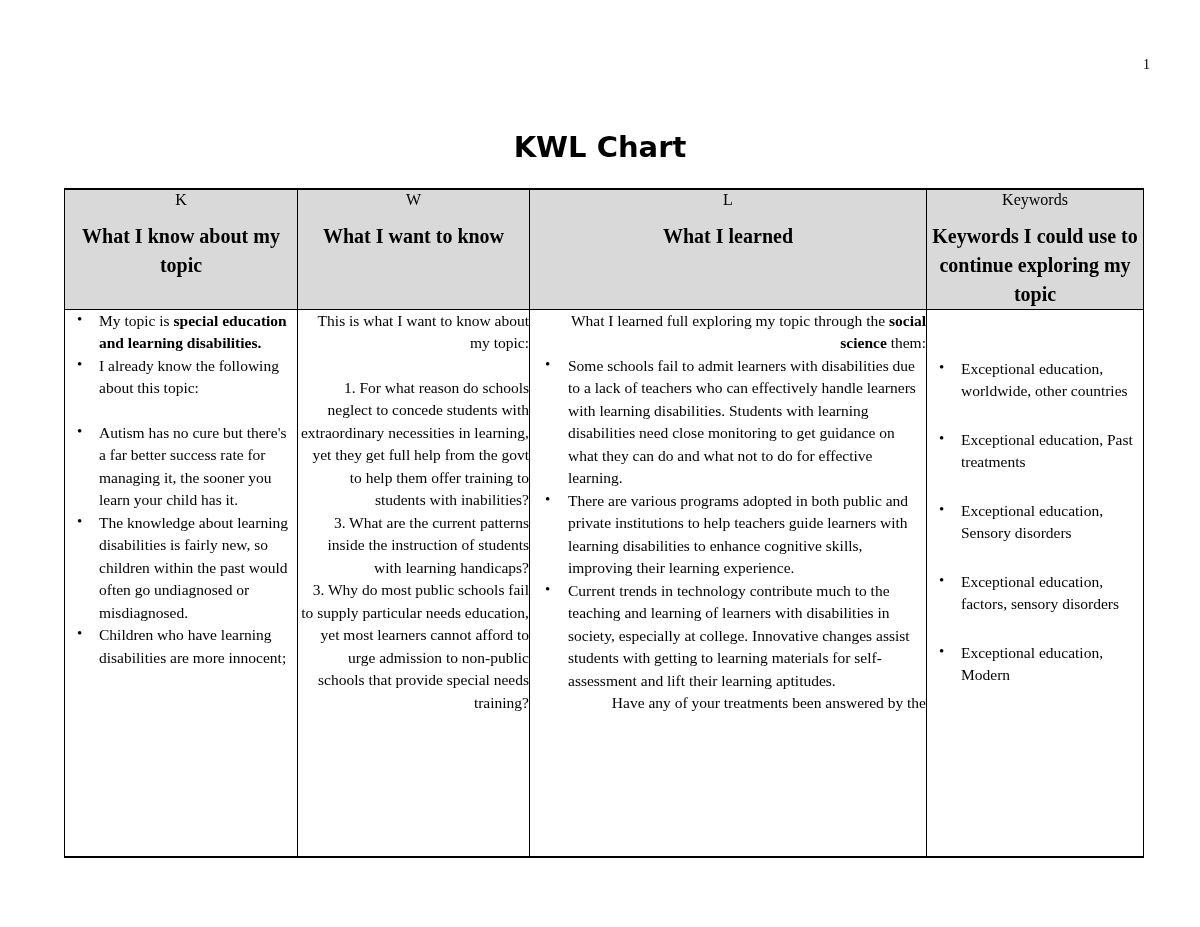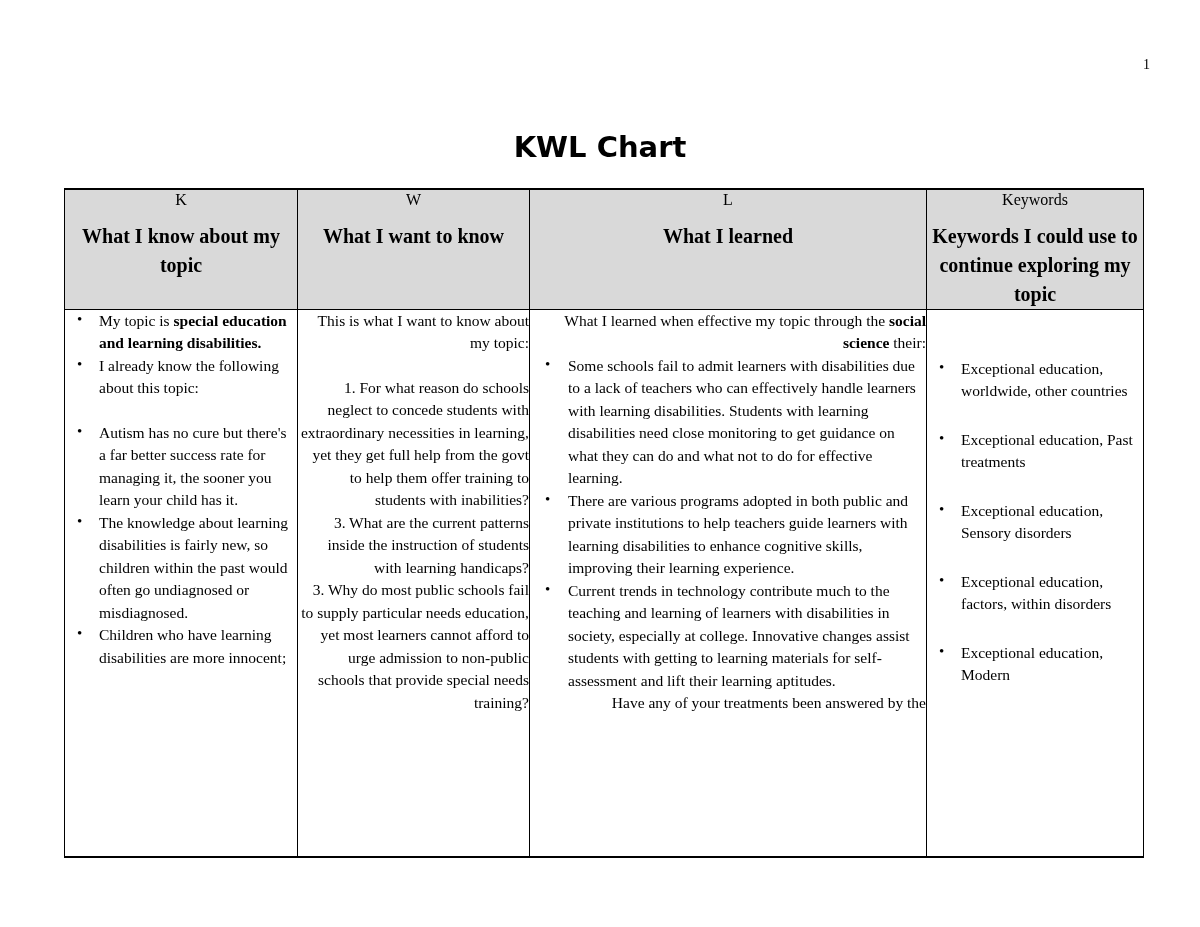--- a/index.html
+++ b/index.html
@@ -187,34 +187,34 @@
 
       <td class="body-cell">
         <p>This is what I want to know about my topic:</p>
         <p class="spacer"></p>
         <p>1. For what reason do schools neglect to concede students with extraordinary necessities in learning, yet they get full help from the govt to help them offer training to students with inabilities?</p>
         <p>3. What are the current patterns inside the instruction of students with learning handicaps?</p>
         <p>3. Why do most public schools fail to supply particular needs education, yet most learners cannot afford to urge admission to non-public schools that provide special needs training?</p>
       </td>
 
       <td class="body-cell">
-        <p><span>What I learned when effective my topic through the </span><b>social science</b><span> their:</span></p>
+        <p><span>What I learned full exploring my topic through the </span><b>social science</b><span> them:</span></p>
         <ul class="bul">
           <li>Some schools fail to admit learners with disabilities due to a lack of teachers who can effectively handle learners with learning disabilities. Students with learning disabilities need close monitoring to get guidance on what they can do and what not to do for effective learning.</li>
           <li>There are various programs adopted in both public and private institutions to help teachers guide learners with learning disabilities to enhance cognitive skills, improving their learning experience.</li>
           <li>Current trends in technology contribute much to the teaching and learning of learners with disabilities in society, especially at college. Innovative changes assist students with getting to learning materials for self-assessment and lift their learning aptitudes.</li>
         </ul>
         <p>Have any of your treatments been answered by the</p>
       </td>
 
       <td class="body-cell">
         <ul class="bul tight spaced">
           <li>Exceptional education, worldwide, other countries</li>
           <li>Exceptional education, Past treatments</li>
           <li>Exceptional education, Sensory disorders</li>
-          <li>Exceptional education, factors, within disorders</li>
+          <li>Exceptional education, factors, sensory disorders</li>
           <li>Exceptional education, Modern</li>
         </ul>
       </td>
 
     </tr>
   </tbody>
 </table>
 
 </body></html>

